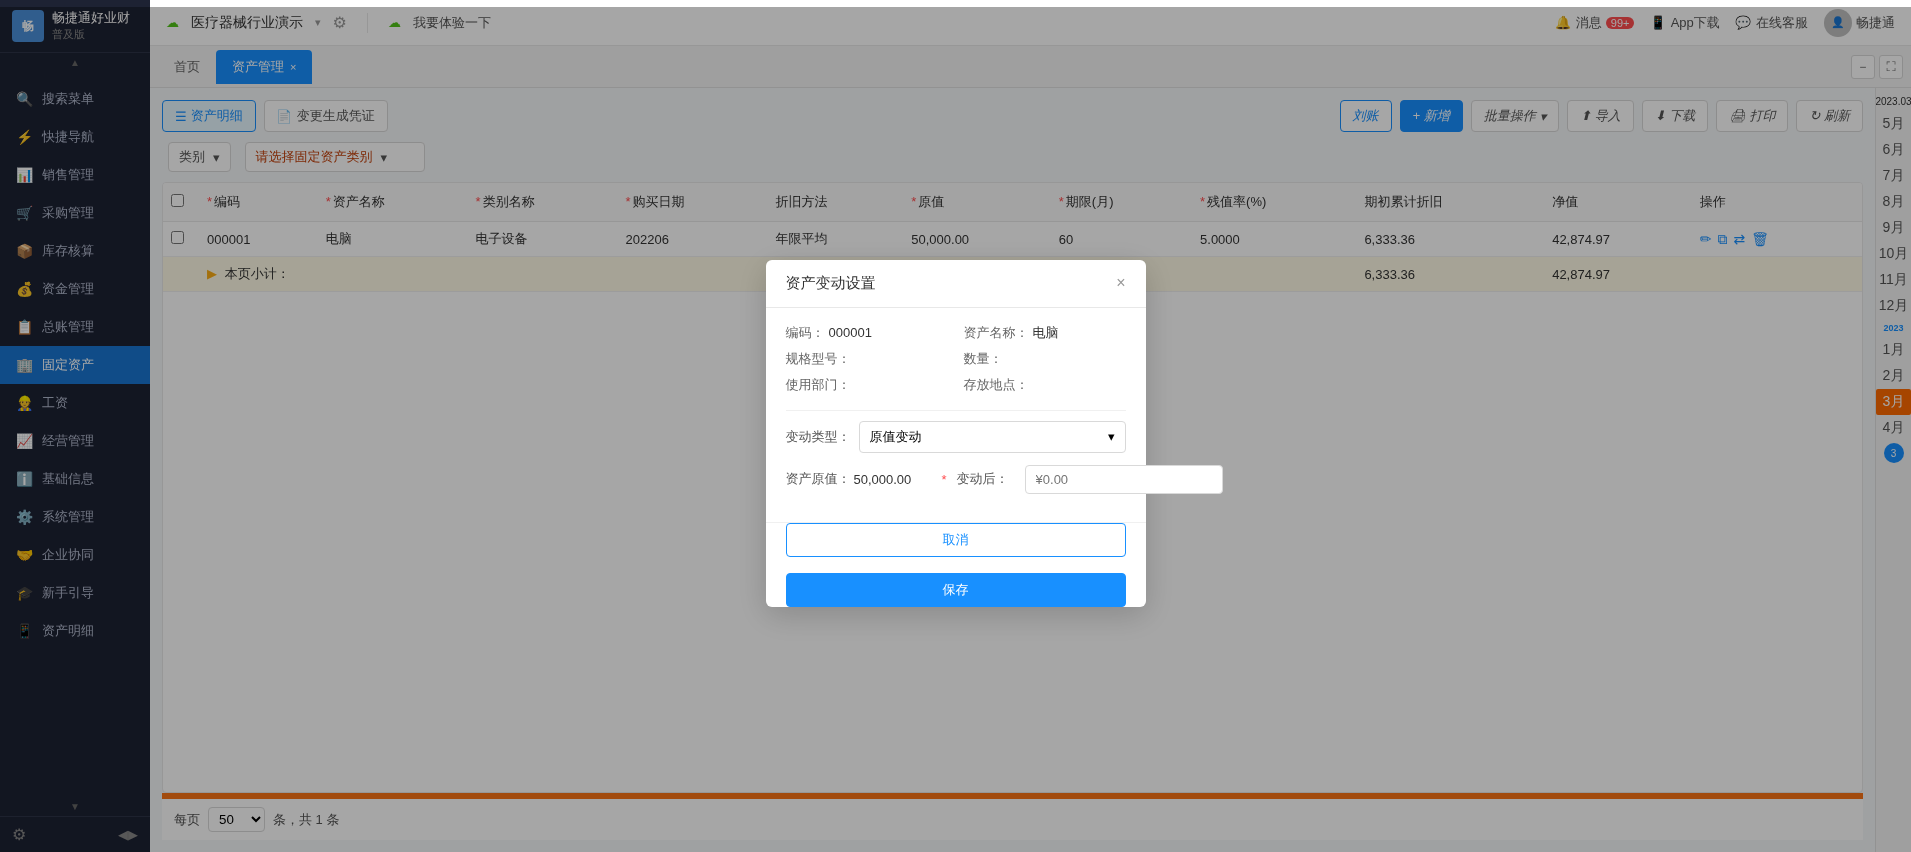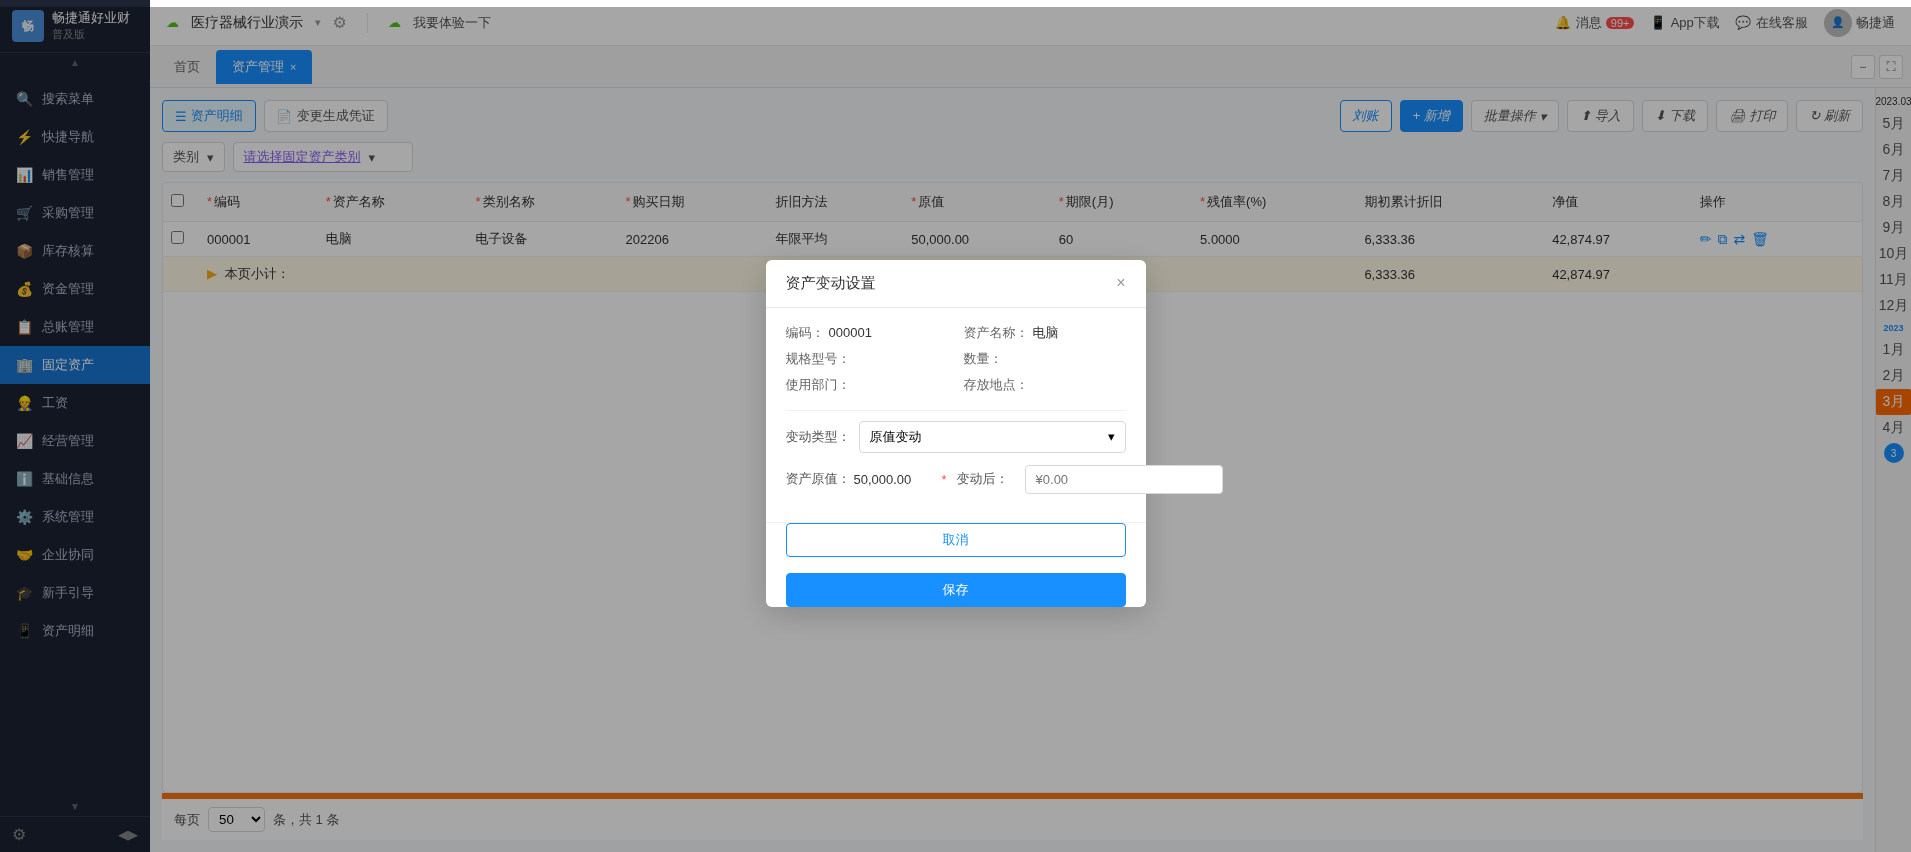--- a/index.html
+++ b/index.html
@@ -50,21 +50,21 @@
     .page-toolbar { display: flex; align-items: center; gap: 8px; margin-bottom: 10px; flex-wrap: wrap; }
     .tab-view-btn { display: flex; align-items: center; gap: 4px; padding: 6px 12px; border: 1px solid #d9d9d9; background: #fff; border-radius: 4px; cursor: pointer; font-size: 13px; color: #555; }
     .tab-view-btn.active { background: #e6f7ff; border-color: #1890ff; color: #1890ff; }
     .toolbar-right { margin-left: auto; display: flex; gap: 8px; }
     .btn { padding: 6px 12px; border-radius: 4px; cursor: pointer; font-size: 13px; border: 1px solid #d9d9d9; background: #fff; color: #555; display: flex; align-items: center; gap: 4px; font-style: italic; }
     .btn-primary { background: #1890ff; color: #fff; border-color: #1890ff; }
     .btn-blue-outline { background: #fff; color: #1890ff; border-color: #1890ff; }
     
     
     .filter-row { display: flex; align-items: center; gap: 8px; margin-bottom: 10px; }
-    .filter-select { padding: 5px 10px; border: 1px solid #d9d9d9; border-radius: 4px; background: #fff; font-size: 13px; color: #555; display: flex; align-items: center; gap: 4px; cursor: pointer; }
+    .filter-select { padding: 5px 10px; border: 1px solid #d9d9d9; border-radius: 4px; background: #fff; font-size: 13px; color: #555; display: flex; align-items: center; gap: 4px; cursor: pointer; margin-left: 6px; }
     
     
     .data-table { background: #fff; border: 1px solid #e8e8e8; border-radius: 4px; flex: 1; overflow: auto; }
     table { width: 100%; border-collapse: collapse; }
     th { background: #fafafa; padding: 10px 8px; text-align: left; font-weight: 500; color: #333; border-bottom: 1px solid #e8e8e8; font-size: 13px; white-space: nowrap; }
     td { padding: 8px 8px; border-bottom: 1px solid #f0f0f0; color: #333; font-size: 13px; }
     .required-star { color: #ff4d4f; margin-right: 2px; }
     .subtotal-row td { background: #fffbe6; font-weight: 500; }
     .action-btns { display: flex; gap: 6px; }
     .action-icon { color: #1890ff; cursor: pointer; font-size: 14px; }
@@ -268,21 +268,21 @@
               <button class="btn">↻ 刷新</button>
             </div>
           </div>
 
           <div class="filter-row">
             <div class="filter-select">
               <span>类别</span>
               <span style="margin-left:4px;">▾</span>
             </div>
             <div class="filter-select" style="min-width:180px;">
-              <span style="color:#8b5cf6;text-decoration:underline;">请选择固定资产类别</span>
+              <span style="color:#c2410c;">请选择固定资产类别</span>
               <span style="margin-left:4px;">▾</span>
             </div>
           </div>
 
           <div class="data-table">
             <table>
               <thead>
                 <tr>
                   <th style="width:36px;"><input type="checkbox" style=""></th>
                   <th><span class="required-star">*</span><span>编码</span></th>

